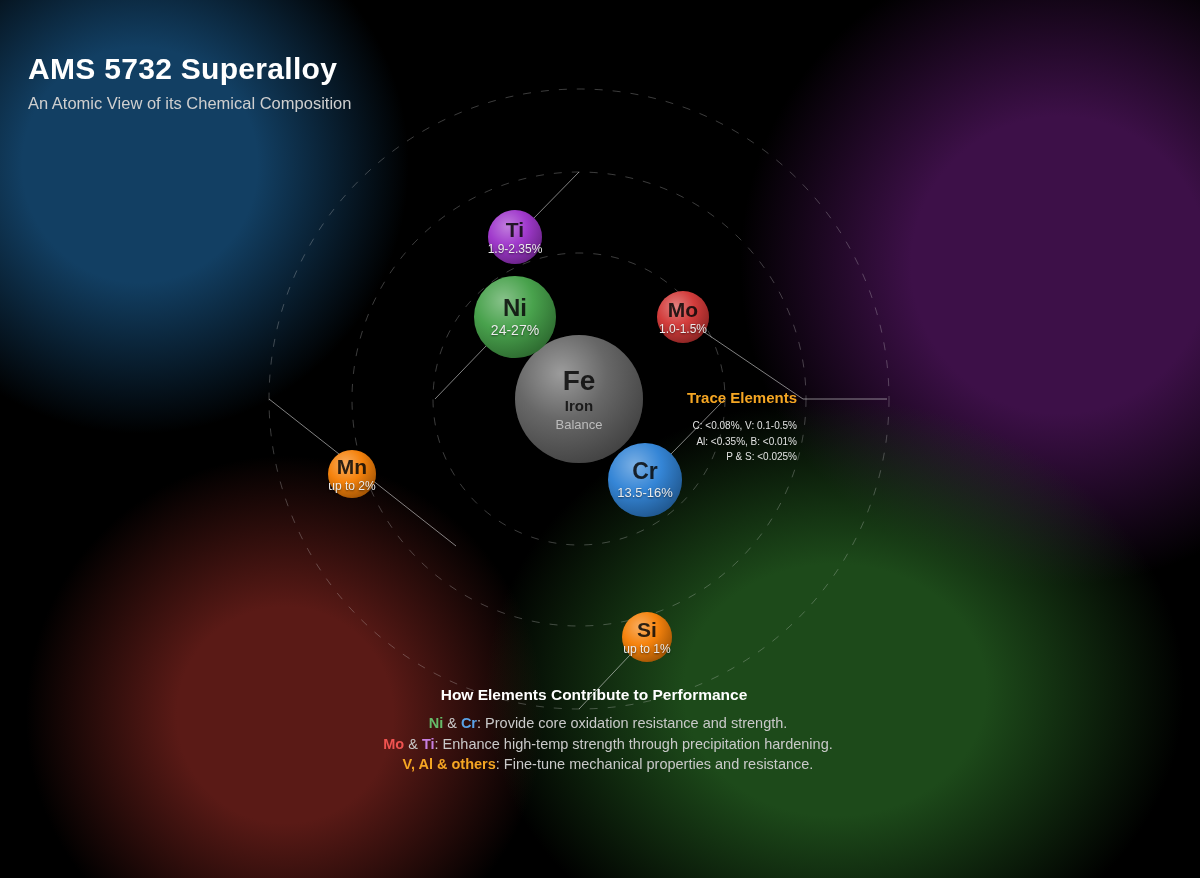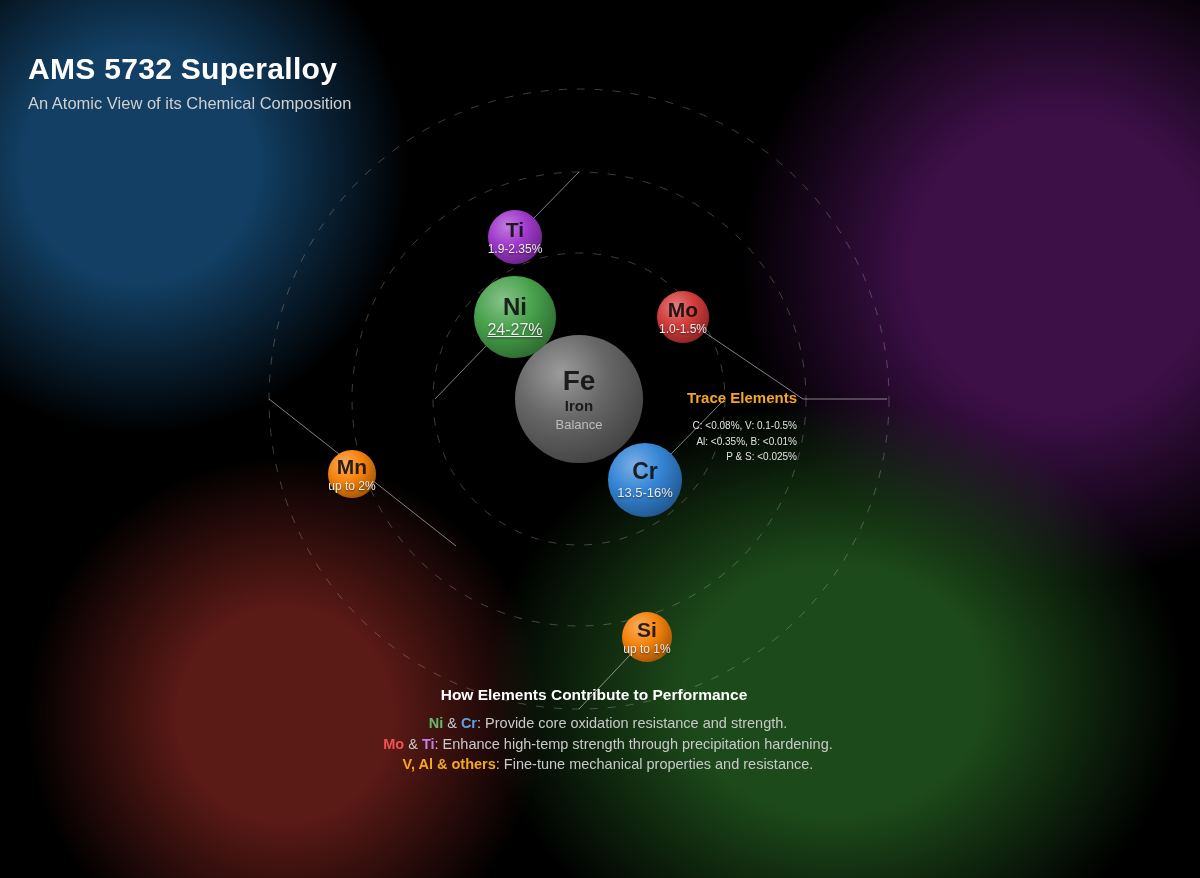--- a/index.html
+++ b/index.html
@@ -31,21 +31,21 @@
   .sphere::after{content:'';position:absolute;inset:0;border-radius:50%;
     background:radial-gradient(circle at 36% 30%,rgba(255,255,255,0.38) 0%,rgba(255,255,255,0.05) 38%,rgba(0,0,0,0.5) 100%);}
   .sphere>span{position:relative;z-index:1;}
   .sym{font-weight:700;color:rgba(8,8,8,0.85);line-height:1;}
   .amt{color:#ececec;font-size:12px;white-space:nowrap;margin-top:2px;text-shadow:0 1px 2px rgba(0,0,0,0.55);}
   #sphere-fe{left:515px;top:335px;width:128px;height:128px;background:var(--fe);}
   #sphere-fe .sym{font-size:28px;}
   .fe-name{font-weight:700;color:rgba(12,12,12,0.85);font-size:15px;margin-top:2px;}
   .fe-note{color:#bcbcbc;font-size:13px;margin-top:3px;}
   #sphere-ni{left:474px;top:276px;width:82px;height:82px;background:var(--ni);}
-  #sphere-ni .sym{font-size:24px;} #sphere-ni .amt{font-size:16px;text-decoration:underline;}
+  #sphere-ni .sym{font-size:24px;} #sphere-ni .amt{font-size:14px;}
   #sphere-ti{left:488px;top:210px;width:54px;height:54px;background:var(--ti);}
   #sphere-ti .sym{font-size:21px;}
   #sphere-mo{left:657px;top:291px;width:52px;height:52px;background:var(--mo);}
   #sphere-mo .sym{font-size:21px;}
   #sphere-cr{left:608px;top:443px;width:74px;height:74px;background:var(--cr);}
   #sphere-cr .sym{font-size:23px;} #sphere-cr .amt{font-size:13px;}
   #sphere-mn{left:328px;top:450px;width:48px;height:48px;background:var(--mn);}
   #sphere-mn .sym{font-size:21px;}
   #sphere-si{left:622px;top:612px;width:50px;height:50px;background:var(--si);}
   #sphere-si .sym{font-size:21px;}

